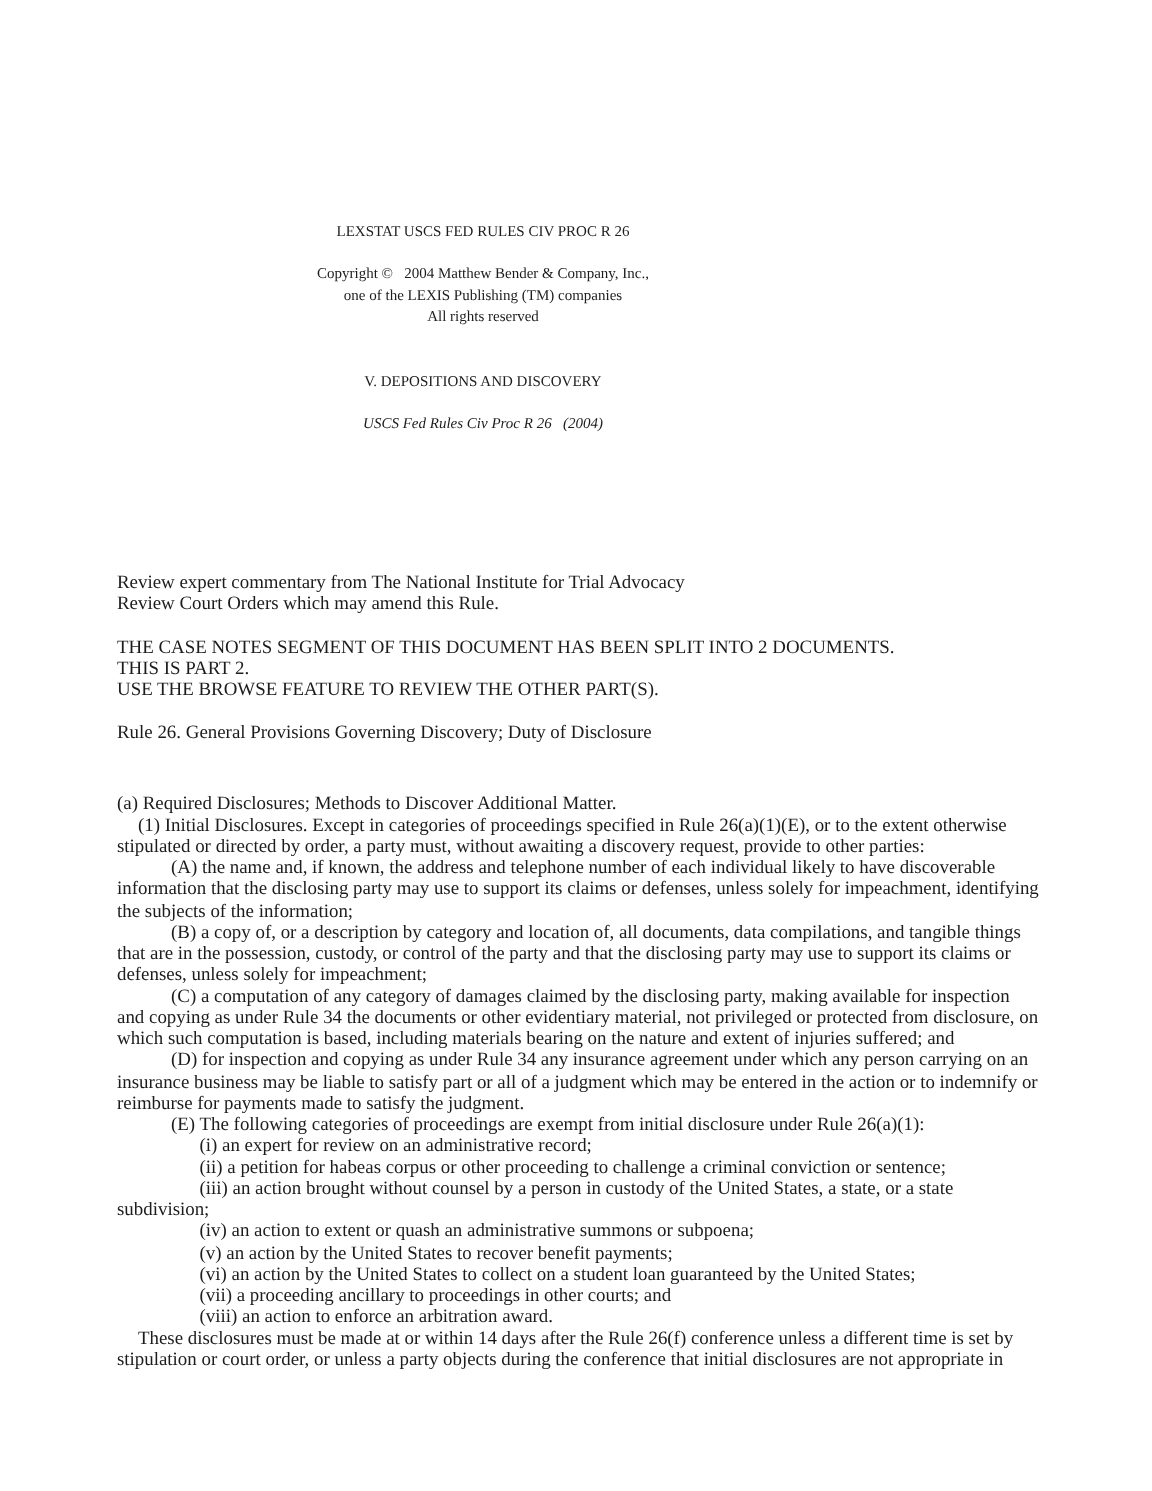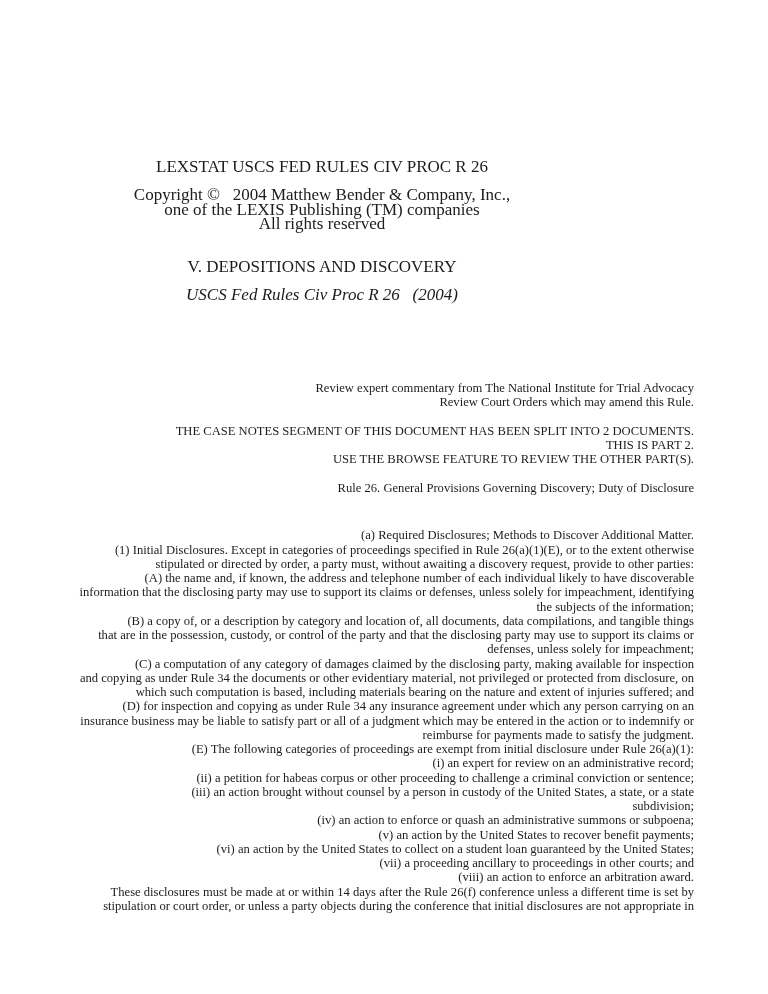--- a/index.html
+++ b/index.html
@@ -22,40 +22,39 @@
     overflow: hidden;
   }
 
   
   .masthead {
     position: absolute;
     left: 0;
     top: 148px;
     width: 644px;
     text-align: center;
-    font-size: 17px;
+    font-size: 10px;
     line-height: 14.4px;
-    margin-top: 12px;
   }
   .mast-line { white-space: pre; }
   .mast-gap-lg { height: 14px; }
   .mast-italic {
     font-style: italic;
     white-space: pre;
   }
 
   
   .body-col {
     position: absolute;
     left: 78px;
     top: 381px;
     width: 616px;
     font-size: 12.6px;
     line-height: 14.25px;
-    text-align: right;
+    text-align: left;
   }
   .p {
     margin: 0;
     text-indent: 0;
   }
   .blank { height: 14.25px; }
 
   
   .lvl-a  { text-indent: 0; margin-top: 19px; }
   .lvl-1  { text-indent: 14px; }
@@ -102,21 +101,21 @@
     <p class="p lvl-1">(1) Initial Disclosures. Except in categories of proceedings specified in Rule 26(a)(1)(E), or to the extent otherwise stipulated or directed by order, a party must, without awaiting a discovery request, provide to other parties:</p>
     <p class="p lvl-A">(A) the name and, if known, the address and telephone number of each individual likely to have discoverable information that the disclosing party may use to support its claims or defenses, unless solely for impeachment, identifying the subjects of the information;</p>
     <p class="p lvl-A">(B) a copy of, or a description by category and location of, all documents, data compilations, and tangible things that are in the possession, custody, or control of the party and that the disclosing party may use to support its claims or defenses, unless solely for impeachment;</p>
     <p class="p lvl-A">(C) a computation of any category of damages claimed by the disclosing party, making available for inspection and copying as under Rule 34 the documents or other evidentiary material, not privileged or protected from disclosure, on which such computation is based, including materials bearing on the nature and extent of injuries suffered; and</p>
     <p class="p lvl-A">(D) for inspection and copying as under Rule 34 any insurance agreement under which any person carrying on an insurance business may be liable to satisfy part or all of a judgment which may be entered in the action or to indemnify or reimburse for payments made to satisfy the judgment.</p>
     <p class="p lvl-A">(E) The following categories of proceedings are exempt from initial disclosure under Rule 26(a)(1):</p>
 
     <p class="p lvl-i">(i) an expert for review on an administrative record;</p>
     <p class="p lvl-i">(ii) a petition for habeas corpus or other proceeding to challenge a criminal conviction or sentence;</p>
     <p class="p lvl-i">(iii) an action brought without counsel by a person in custody of the United States, a state, or a state subdivision;</p>
-    <p class="p lvl-i">(iv) an action to enforce or quash an administrative summons or subpoena;</p>
+    <p class="p lvl-i">(iv) an action to extent or quash an administrative summons or subpoena;</p>
     <p class="p lvl-i">(v) an action by the United States to recover benefit payments;</p>
     <p class="p lvl-i">(vi) an action by the United States to collect on a student loan guaranteed by the United States;</p>
     <p class="p lvl-i">(vii) a proceeding ancillary to proceedings in other courts; and</p>
     <p class="p lvl-i">(viii) an action to enforce an arbitration award.</p>
 
     <p class="p lvl-these">These disclosures must be made at or within 14 days after the Rule 26(f) conference unless a different time is set by stipulation or court order, or unless a party objects during the conference that initial disclosures are not appropriate in</p>
 
   </div>
 
 </div>

